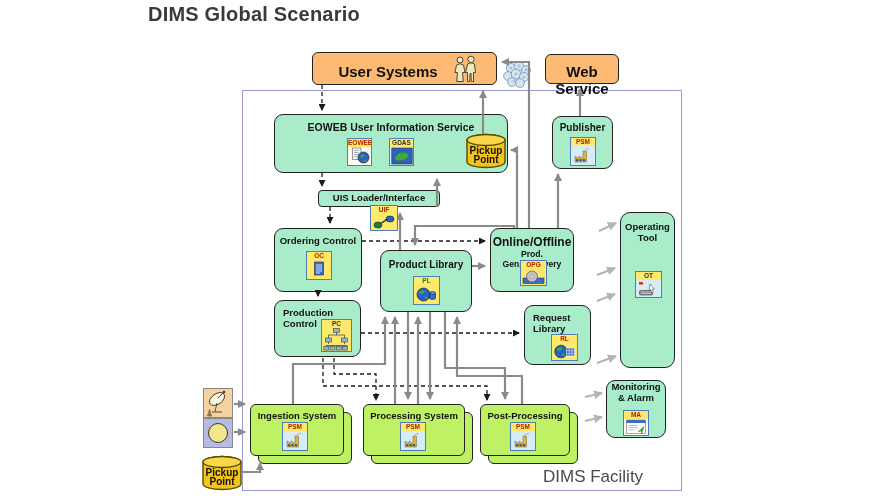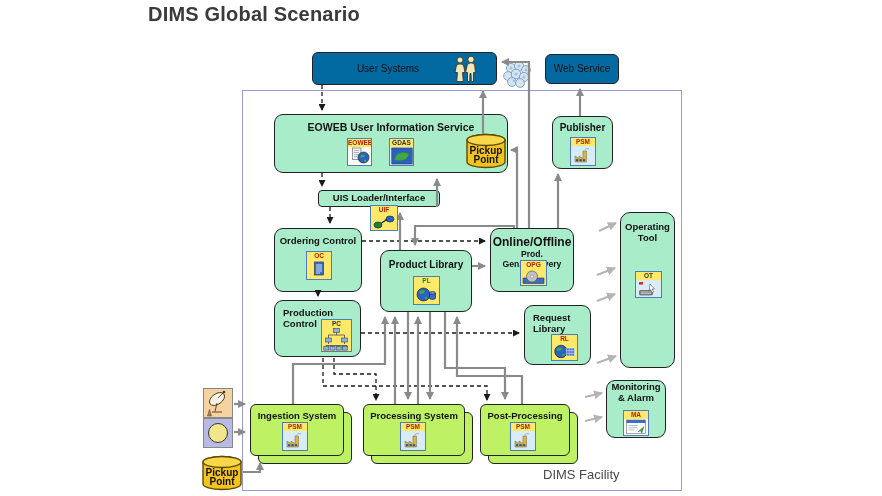--- a/index.html
+++ b/index.html
@@ -1,25 +1,25 @@
 <!DOCTYPE html>
 <html><head>
 <meta charset="utf-8">
 <style>
   html,body{margin:0;padding:0;background:#fff;}
   .stage{position:relative;width:882px;height:496px;background:#fff;overflow:hidden;
          font-family:"Liberation Sans",sans-serif;}
   .abs{position:absolute;box-sizing:border-box;}
   .title{font-size:20px;font-weight:bold;color:#3a3a3a;letter-spacing:0.2px;}
   .facility{border:1.6px solid #9a9ad0;background:transparent;}
-  .facility-label{font-size:13px;color:#4a4a4a;}
+  .facility-label{font-size:17px;color:#4a4a4a;}
   .node{background:#a9ecca;border:1.6px solid #222;border-radius:9px;
         font-size:9.5px;font-weight:bold;color:#111;text-align:center;}
-  .white-node{background:#0369a1;border:1.6px solid #222;border-radius:6px;
-        font-size:10px;font-weight:normal;color:#111;text-align:center;}
+  .white-node{background:#fdba74;border:1.6px solid #222;border-radius:6px;
+        font-size:15px;font-weight:bold;color:#111;text-align:center;}
   .bar{border-radius:4px;}
   .orange{background:#bef264;border:1.5px solid #222;border-radius:6px;
         font-size:9.5px;font-weight:bold;color:#111;text-align:center;}
   .left-align{text-align:left;padding-left:8px;}
   .chip{border:1px solid #4d7dbb;display:flex;flex-direction:column;align-items:center;
         overflow:hidden;}
   .chip-yellow{background:#ffe96a;}
   .chip-blue{background:#d8ecf8;}
   .chip-white{background:#fdfdf6;}
   .chip-label{width:100%;text-align:center;font-size:6.5px;font-weight:bold;line-height:8px;color:#b22200;}

